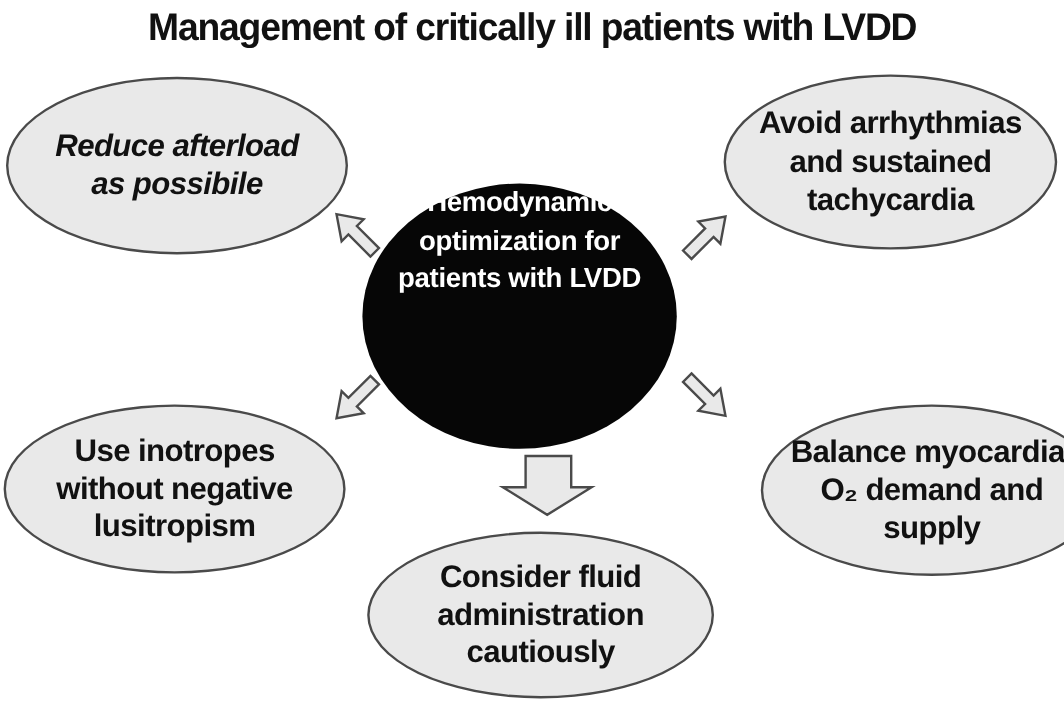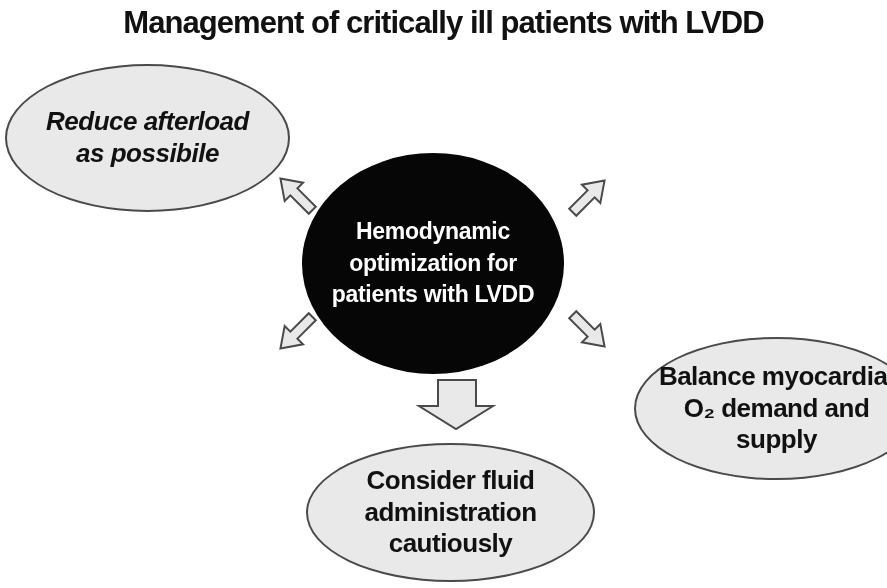--- a/index.html
+++ b/index.html
@@ -51,21 +51,20 @@
   .node-inotropes{ left: 3px;   top: 337px; width: 285px; height: 141px; }
   .node-balance  { left: 634px; top: 337px; width: 285px; height: 143px; text-align: center; }
   .node-fluid    { left: 306px; top: 443px; width: 289px; height: 139px; }
   .node-center {
     position: absolute;
     left: 302px; top: 153px;
     width: 262px; height: 221px;
     border-radius: 50%;
     background: #060606;
     display: flex;
-    align-items: center;
     justify-content: center;
     text-align: center;
   }
   .node-center .label {
     font-size: 23px;
     font-weight: bold;
     color: #ffffff;
     line-height: 1.38;
     letter-spacing: -0.3px;
     white-space: pre-line;
@@ -88,21 +87,31 @@
 
 <div class="canvas">
 
   <h1 class="title">Management of critically ill patients with LVDD</h1>
 
   <div class="node node-reduce">
     <div class="label">Reduce afterload
 as possibile</div>
   </div>
 
+  <div class="node node-avoid">
+    <div class="label">Avoid arrhythmias
+and sustained
+tachycardia</div>
+  </div>
 
+  <div class="node node-inotropes">
+    <div class="label">Use inotropes
+without negative
+lusitropism</div>
+  </div>
 
   <div class="node node-balance">
     <div class="label">Balance myocardial
 O₂ demand and
 supply</div>
   </div>
 
   <div class="node node-fluid">
     <div class="label">Consider fluid
 administration

